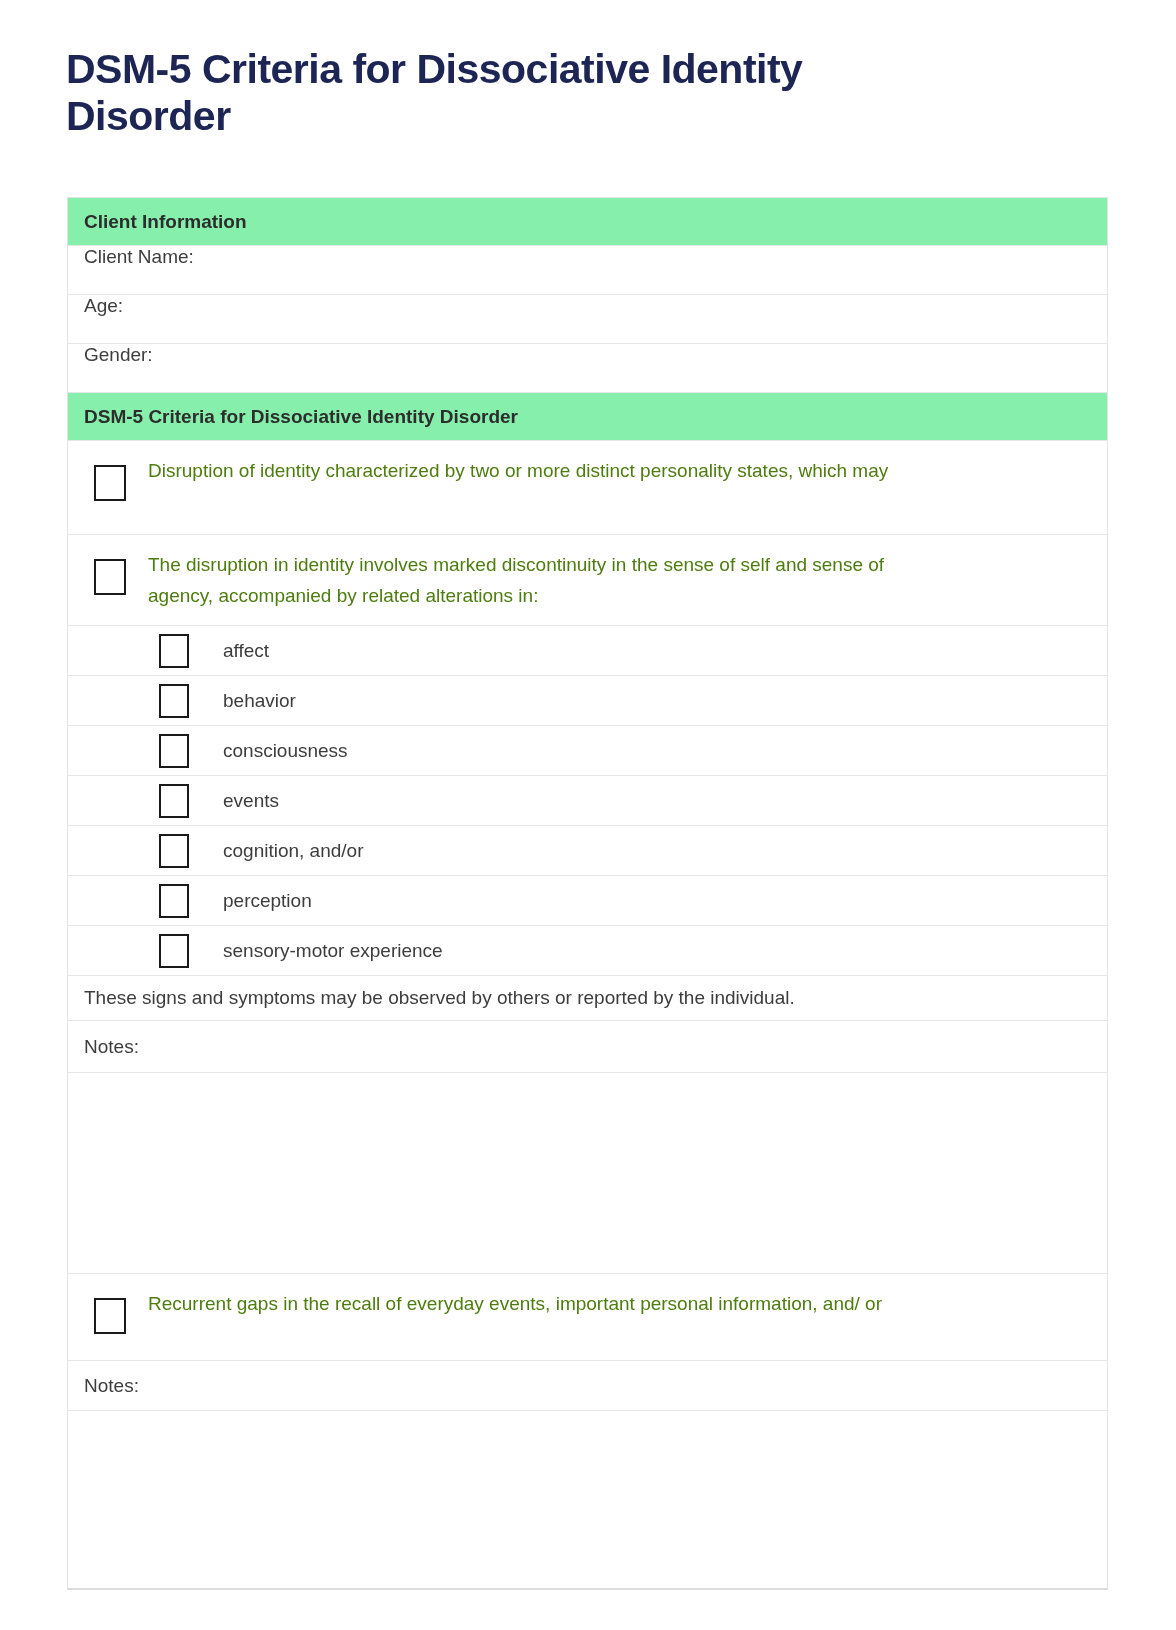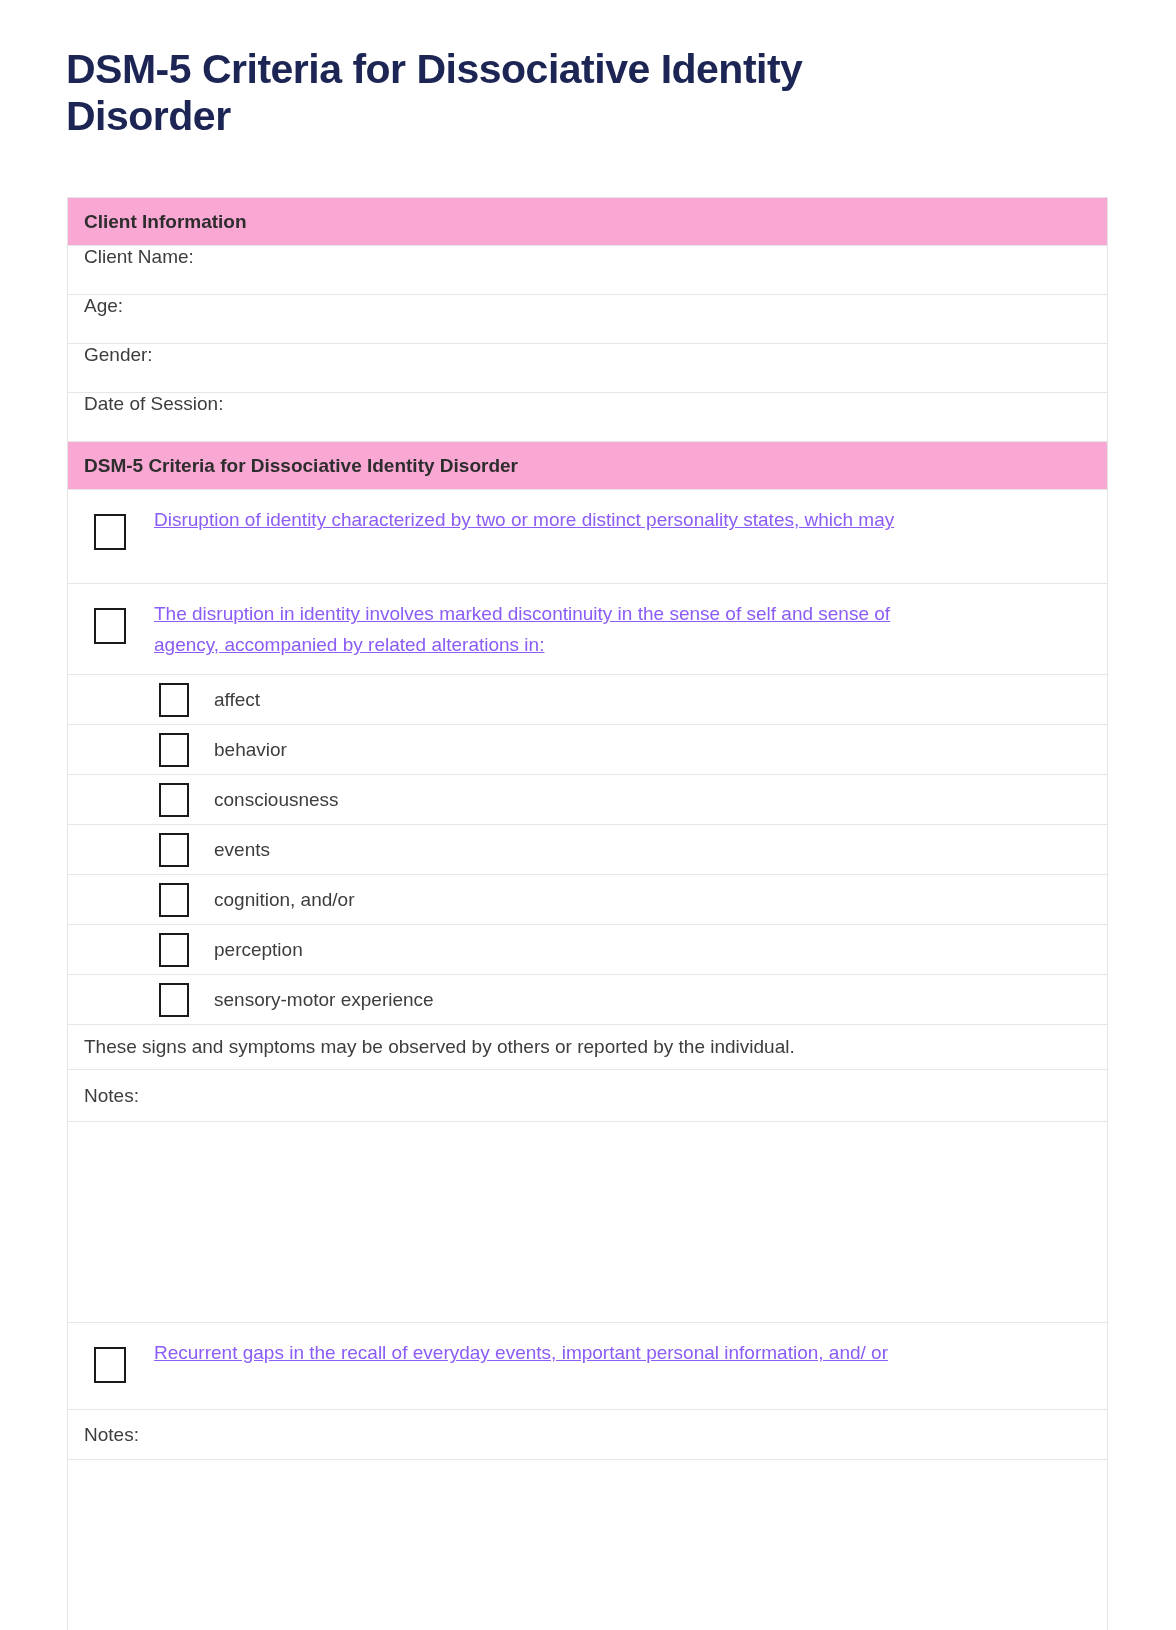--- a/index.html
+++ b/index.html
@@ -41,21 +41,21 @@
     border-bottom: 1px solid #e6e6e6;
     font-size: 19px;
     background: #ffffff;
   }
   .row:last-child { border-bottom: none; }
   .section-header {
     height: 48px;
     display: flex;
     align-items: center;
     padding: 0 16px;
-    background: #f9a8d4;
+    background: #86efac;
     font-weight: bold;
     color: #2d2d2d;
   }
   .field-row {
     height: 49px;
     display: flex;
     align-items: flex-start;
     padding: 0 16px;
     cursor: text;
   }
@@ -84,33 +84,32 @@
     background: #ffffff;
     margin-top: 10px;
     cursor: pointer;
   }
   .checkbox.small {
     width: 30px;
     height: 34px;
     margin-top: 0;
   }
   .cb-text {
-    margin-left: 28px;
+    margin-left: 22px;
     line-height: 31px;
-    color: #8b5cf6;
-    text-decoration: underline;
+    color: #4d7c0f;
   }
   .cb-text span { display: block; }
   .sub-row {
     height: 50px;
     display: flex;
     align-items: center;
     padding: 0 16px 0 91px;
   }
-  .sub-label { margin-left: 25px; }
+  .sub-label { margin-left: 34px; }
   .notes-area {
     cursor: text;
   }
   .notes-empty-1 { height: 201px; }
   .notes-empty-2 { height: 177px; }
 </style>
 </head>
 <body>
 
 <div class="page">
@@ -126,24 +125,20 @@
     <div class="row field-row">
       <span>Client Name:</span>
       <span></span>
     </div>
     <div class="row field-row">
       <span>Age:</span>
       <span></span>
     </div>
     <div class="row field-row">
       <span>Gender:</span>
-      <span></span>
-    </div>
-    <div class="row field-row">
-      <span>Date of Session:</span>
       <span></span>
     </div>
 
     <div class="row section-header">
       <span>DSM-5 Criteria for Dissociative Identity Disorder</span>
     </div>
 
     <div class="row checkbox-row cb-h94">
       <span class="checkbox"></span>
       <span class="cb-text">

